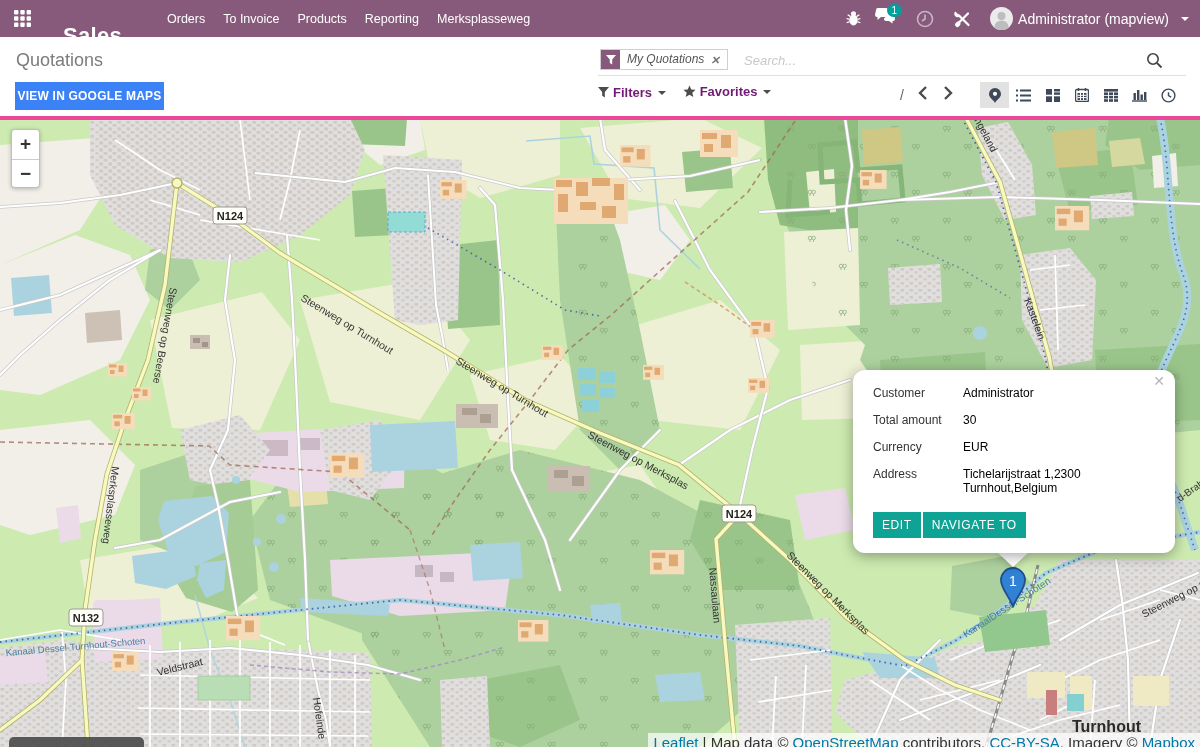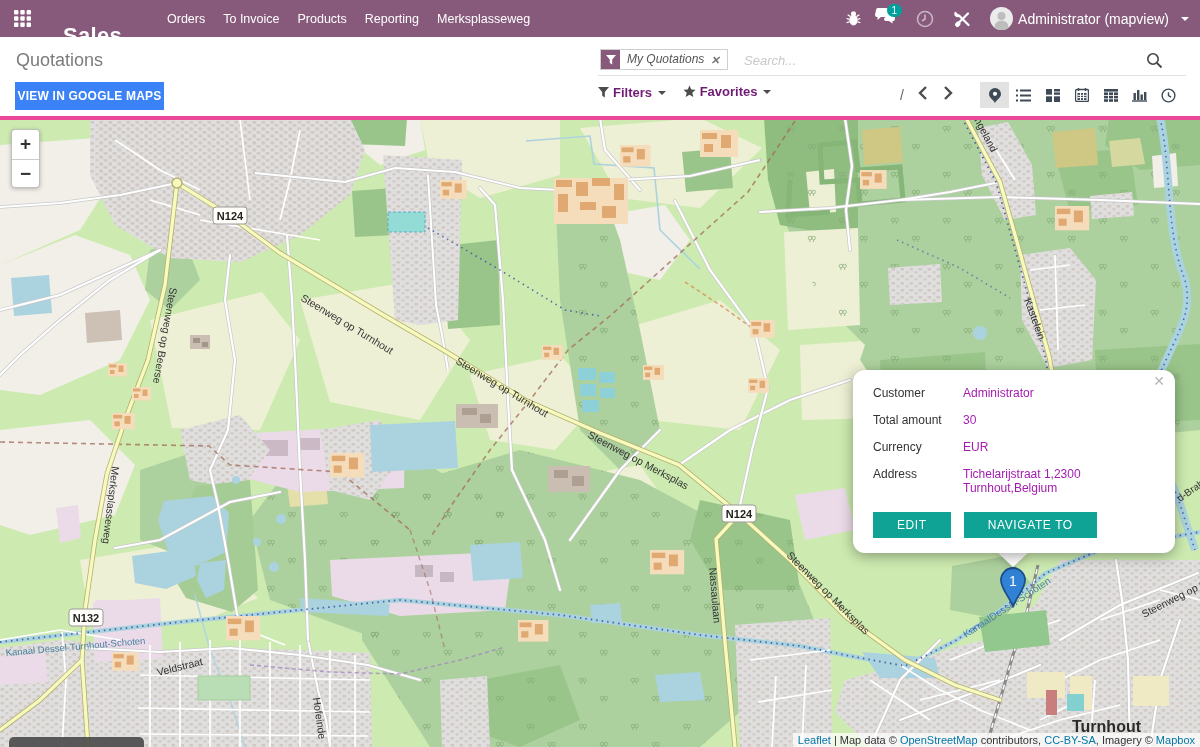--- a/index.html
+++ b/index.html
@@ -29,25 +29,25 @@
 #switcher .sw.active { background:#e2e2e2; }
 #map { position:absolute; left:0; top:120px; width:1200px; height:627px; overflow:hidden; background:#cdebb0; }
 #zoomctl { position:absolute; left:11px; top:9px; width:29px; height:59px; background:#fff; border:1px solid rgba(0,0,0,0.25); border-radius:4px; box-shadow:0 1px 4px rgba(0,0,0,0.25); z-index:30;}
 #zoomctl .zb { width:100%; height:29px; text-align:center; font-size:19px; font-weight:bold; color:#333; line-height:28px; }
 #zoomctl .zb:first-child { border-bottom:1px solid #ccc; height:30px;}
 #popup { position:absolute; left:853px; top:370px; width:322px; height:183px; background:#fff; border-radius:12px; box-shadow:0 3px 14px rgba(0,0,0,0.35); z-index:40; font-size:12px; }
 #popup .px { position:absolute; right:10px; top:3px; font-size:14px; color:#b5b5b5; }
 #popup table { border-collapse:collapse; margin:16px 0 0 20px; }
 #popup td { padding:0 0 13px 0; vertical-align:top; }
 #popup td.l { width:90px; font-weight:normal; color:#333; }
-#popup td.v { color:#a21caf; width:195px; }
+#popup td.v { color:#000000; width:195px; }
 #popup .btns { margin:4px 0 0 20px; }
-#popup .pbtn { display:inline-block; background:#0fa396; color:#fff; padding:6px 24px; margin-right:13px; font-size:12px; letter-spacing:0.6px; }
+#popup .pbtn { display:inline-block; background:#0fa396; color:#fff; padding:6px 9px; margin-right:2px; font-size:12px; letter-spacing:0.6px; }
 #tail { position:absolute; left:996px; top:551px; width:0; height:0; border-left:17px solid transparent; border-right:17px solid transparent; border-top:16px solid #fff; z-index:39; filter:drop-shadow(0 3px 3px rgba(0,0,0,0.15)); }
-#attrib { position:absolute; right:0; bottom:0; height:14px; background:rgba(255,255,255,0.72); font-size:11px; color:#333; padding:1px 5px 12px 5px; z-index:35; }
+#attrib { position:absolute; right:0; bottom:0; height:14px; background:rgba(255,255,255,0.72); font-size:15px; color:#333; padding:1px 5px 12px 5px; z-index:35; }
 #attrib a { color:#0078A8; text-decoration:none; }
 #toast { position:absolute; left:9px; bottom:0; width:135px; height:10px; background:#4c4c4c; border-radius:5px 5px 0 0; z-index:50; opacity:0.92; }
 </style>
 </head>
 <body>
 <div id="navbar">
   <svg class="apps" viewBox="0 0 17 17">
       <g fill="#fff">
         <rect x="0" y="0" width="4.4" height="4.4" rx="1"></rect>
         <rect x="6.3" y="0" width="4.4" height="4.4" rx="1"></rect>

